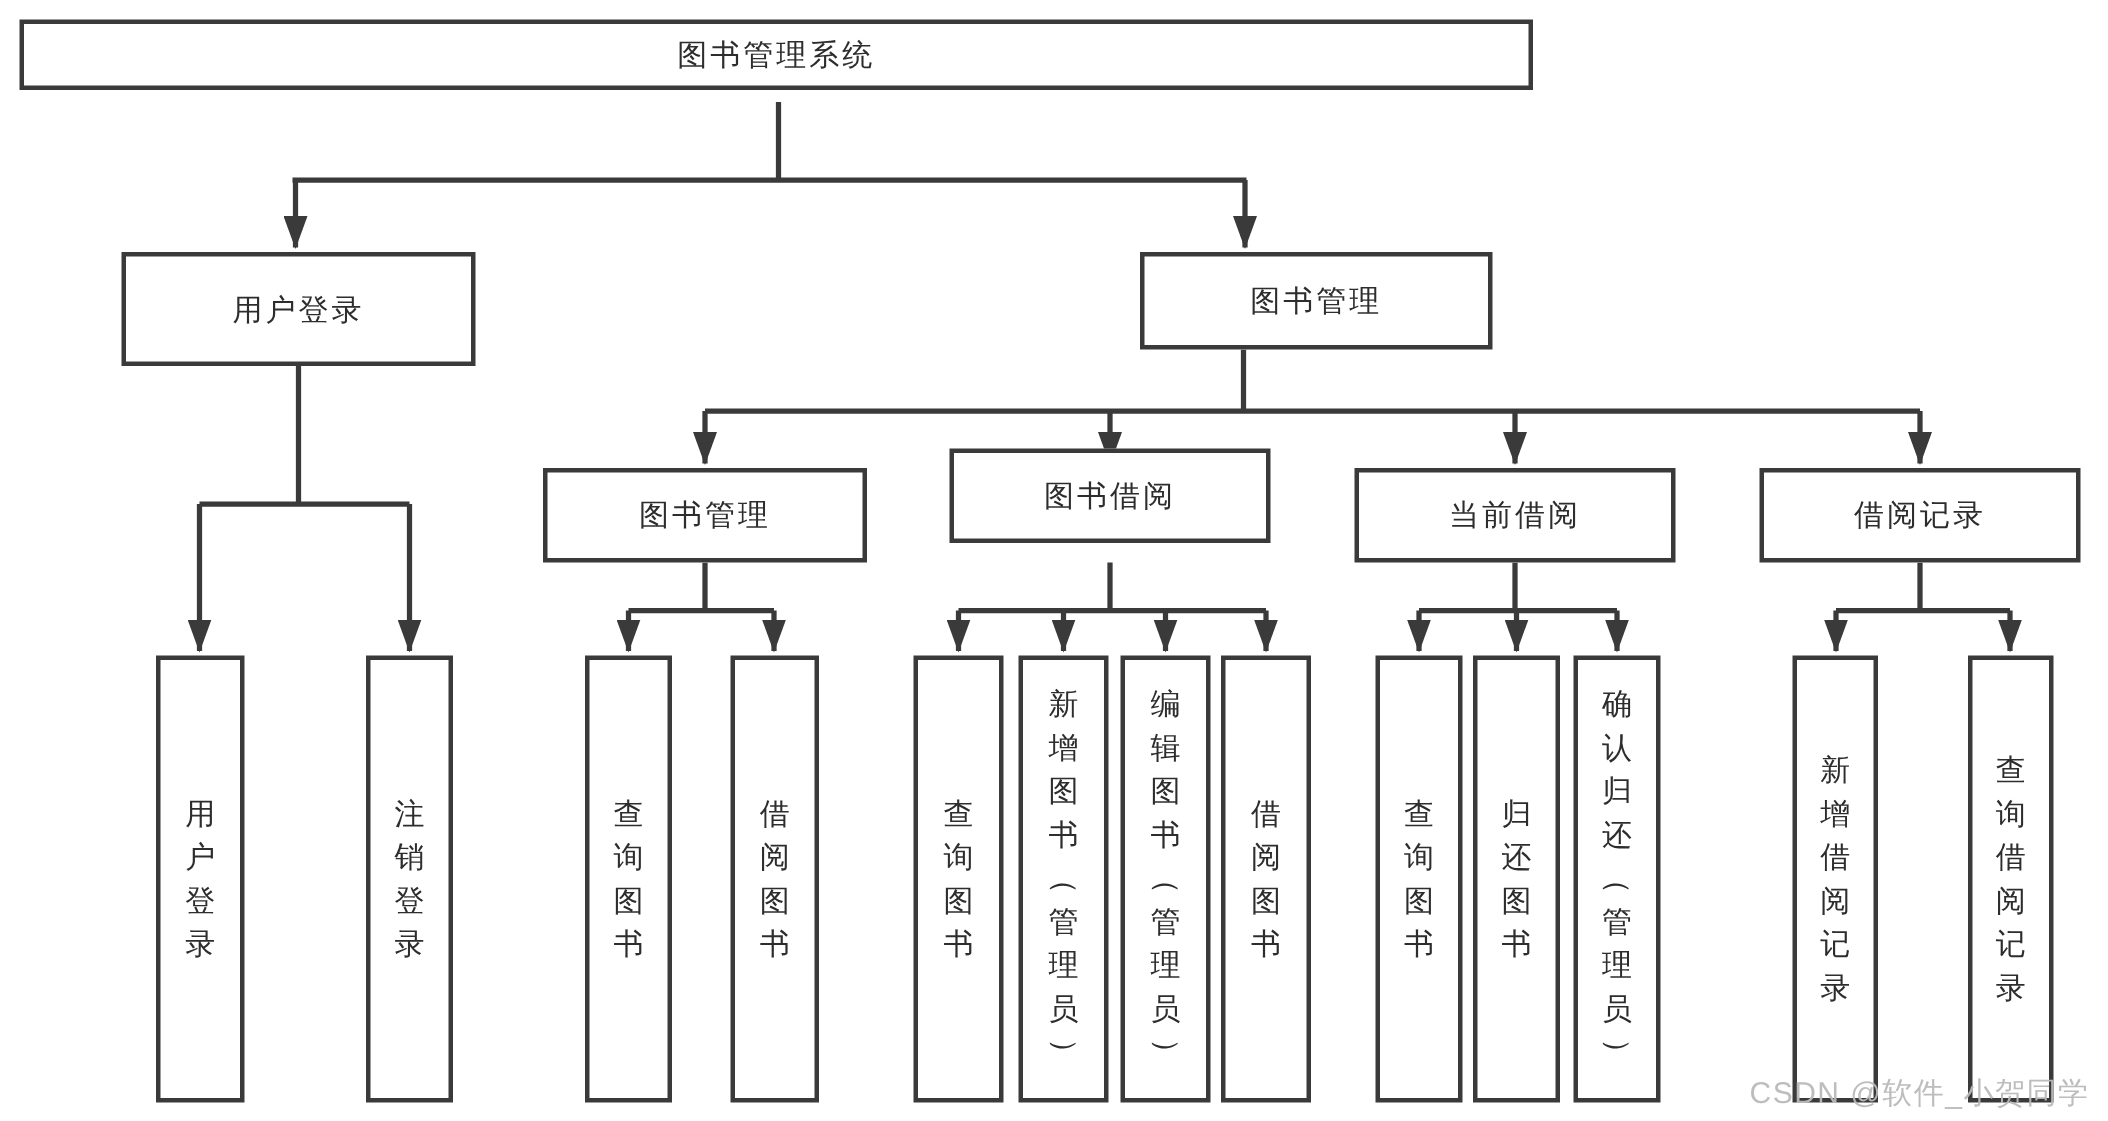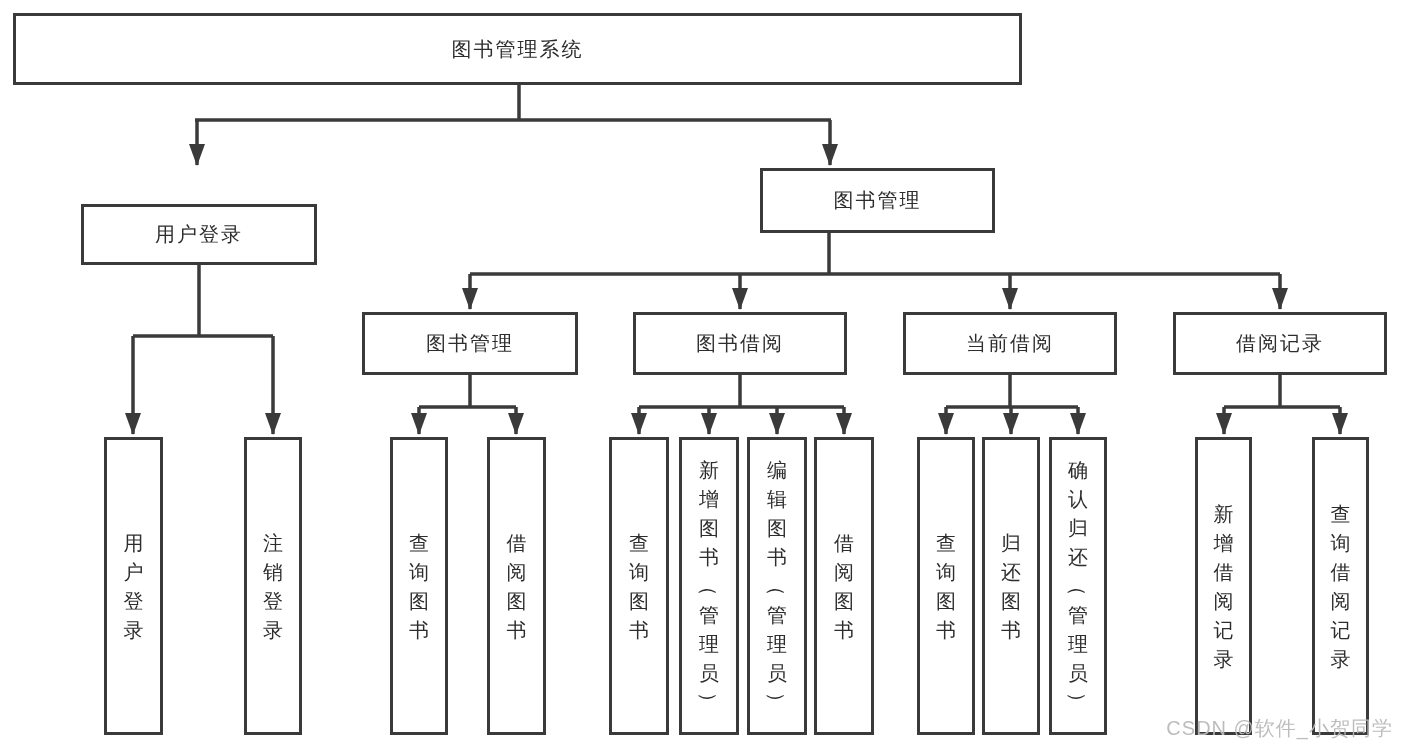--- a/index.html
+++ b/index.html
@@ -95,35 +95,35 @@
       <path d="M1011,407 V434" marker-end="url(#arw)"></path>
       <path d="M1078,407 V434" marker-end="url(#arw)"></path>
 
       <path d="M1280,375 V407"></path>
       <path d="M1224,407 H1340"></path>
       <path d="M1224,407 V434" marker-end="url(#arw)"></path>
       <path d="M1340,407 V434" marker-end="url(#arw)"></path>
     </g>
   </svg>
 
-  <div class="node h" style="left:13px; top:13px; width:1009px; height:72px;">
+  <div class="node h" style="left:13px; top:13px; width:1009px; height:47px;">
     <span>图书管理系统</span>
   </div>
 
-  <div class="node h" style="left:81px; top:168px; width:236px; height:61px;margin-top:36px;">
+  <div class="node h" style="left:81px; top:168px; width:236px; height:76px;">
     <span>用户登录</span>
   </div>
   <div class="node h" style="left:712px; top:168px; width:235px; height:65px;margin-left:48px;">
     <span>图书管理</span>
   </div>
 
   <div class="node h" style="left:362px; top:312px; width:216px; height:63px;">
     <span>图书管理</span>
   </div>
-  <div class="node h" style="left:633px; top:312px; width:214px; height:63px;">
+  <div class="node h" style="left:633px; top:299px; width:214px; height:63px;">
     <span>图书借阅</span>
   </div>
   <div class="node h" style="left:1173px; top:312px; width:214px; height:63px;">
     <span>借阅记录</span>
   </div>
   <div class="node h" style="left:903px; top:312px; width:214px; height:63px;">
     <span>当前借阅</span>
   </div>
 
   <div class="node" style="left:104px; top:437px; width:59px; height:298px;">

